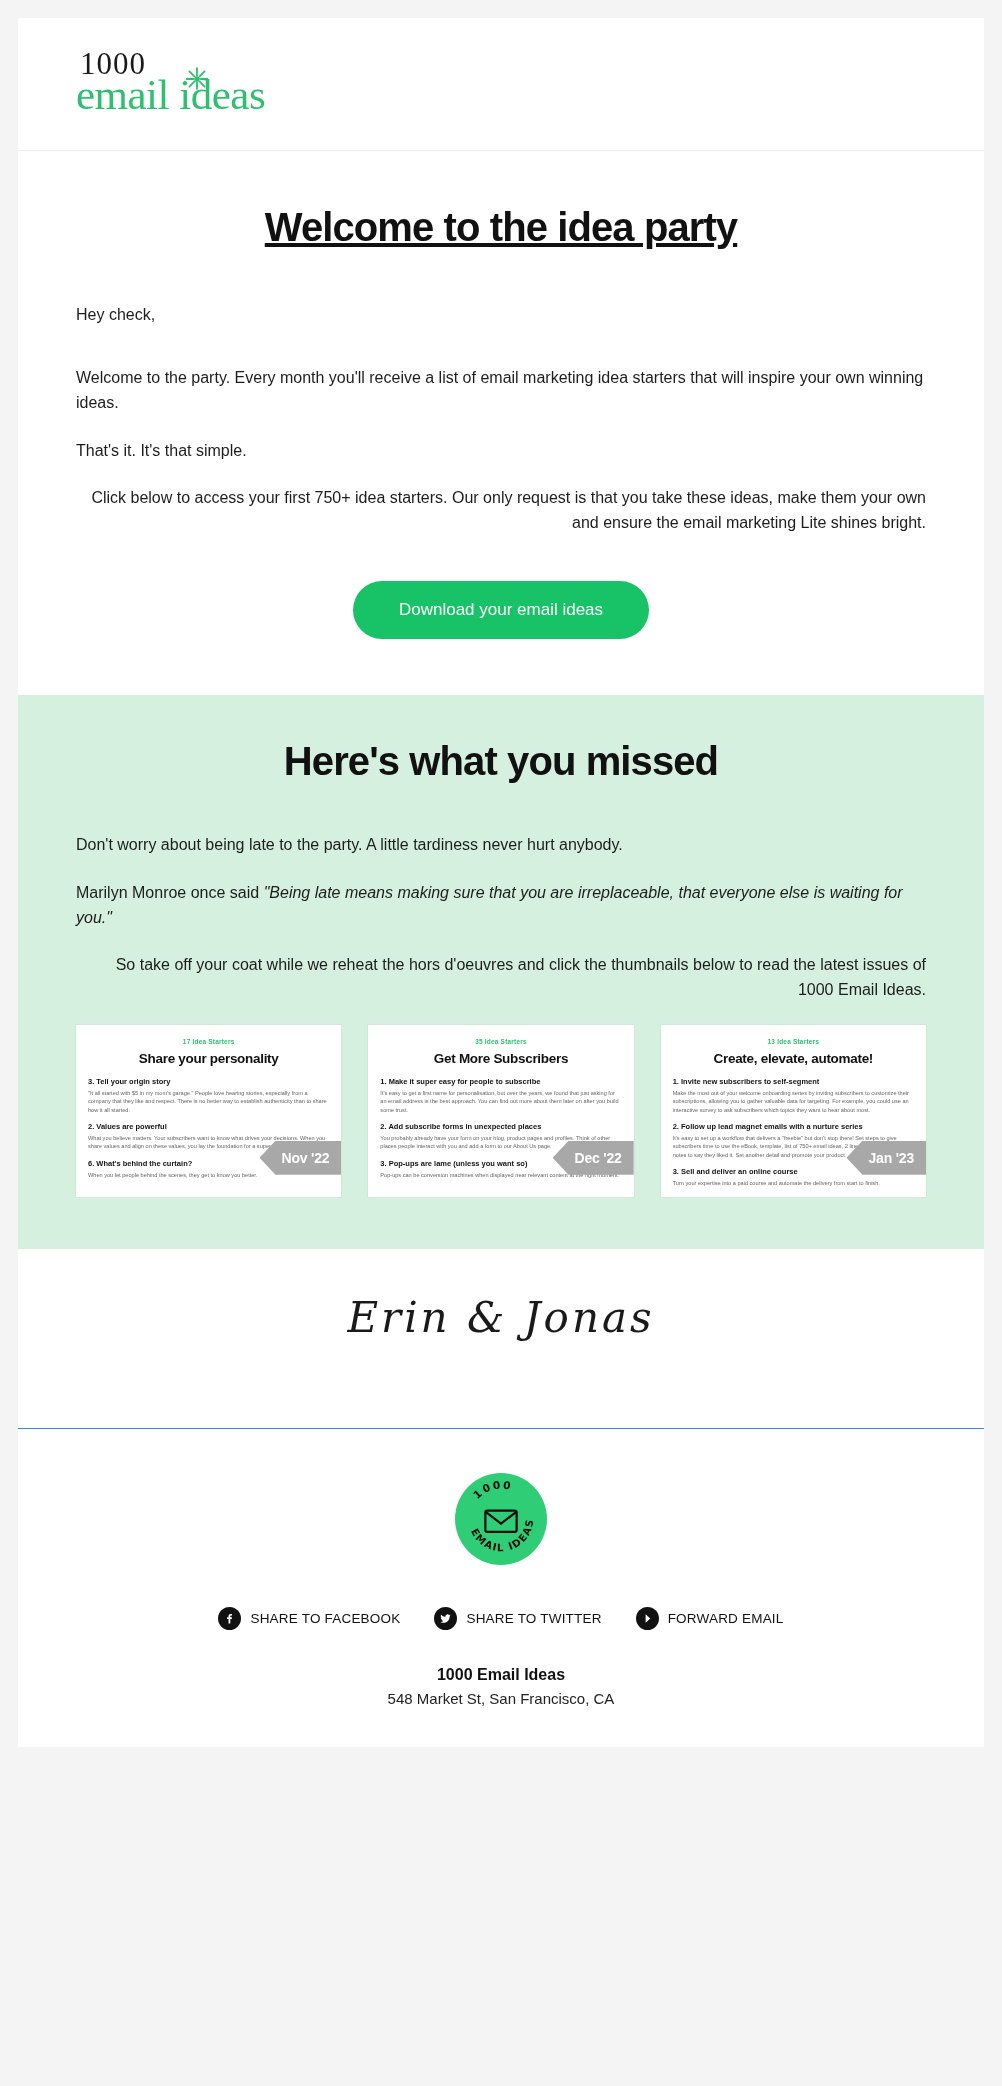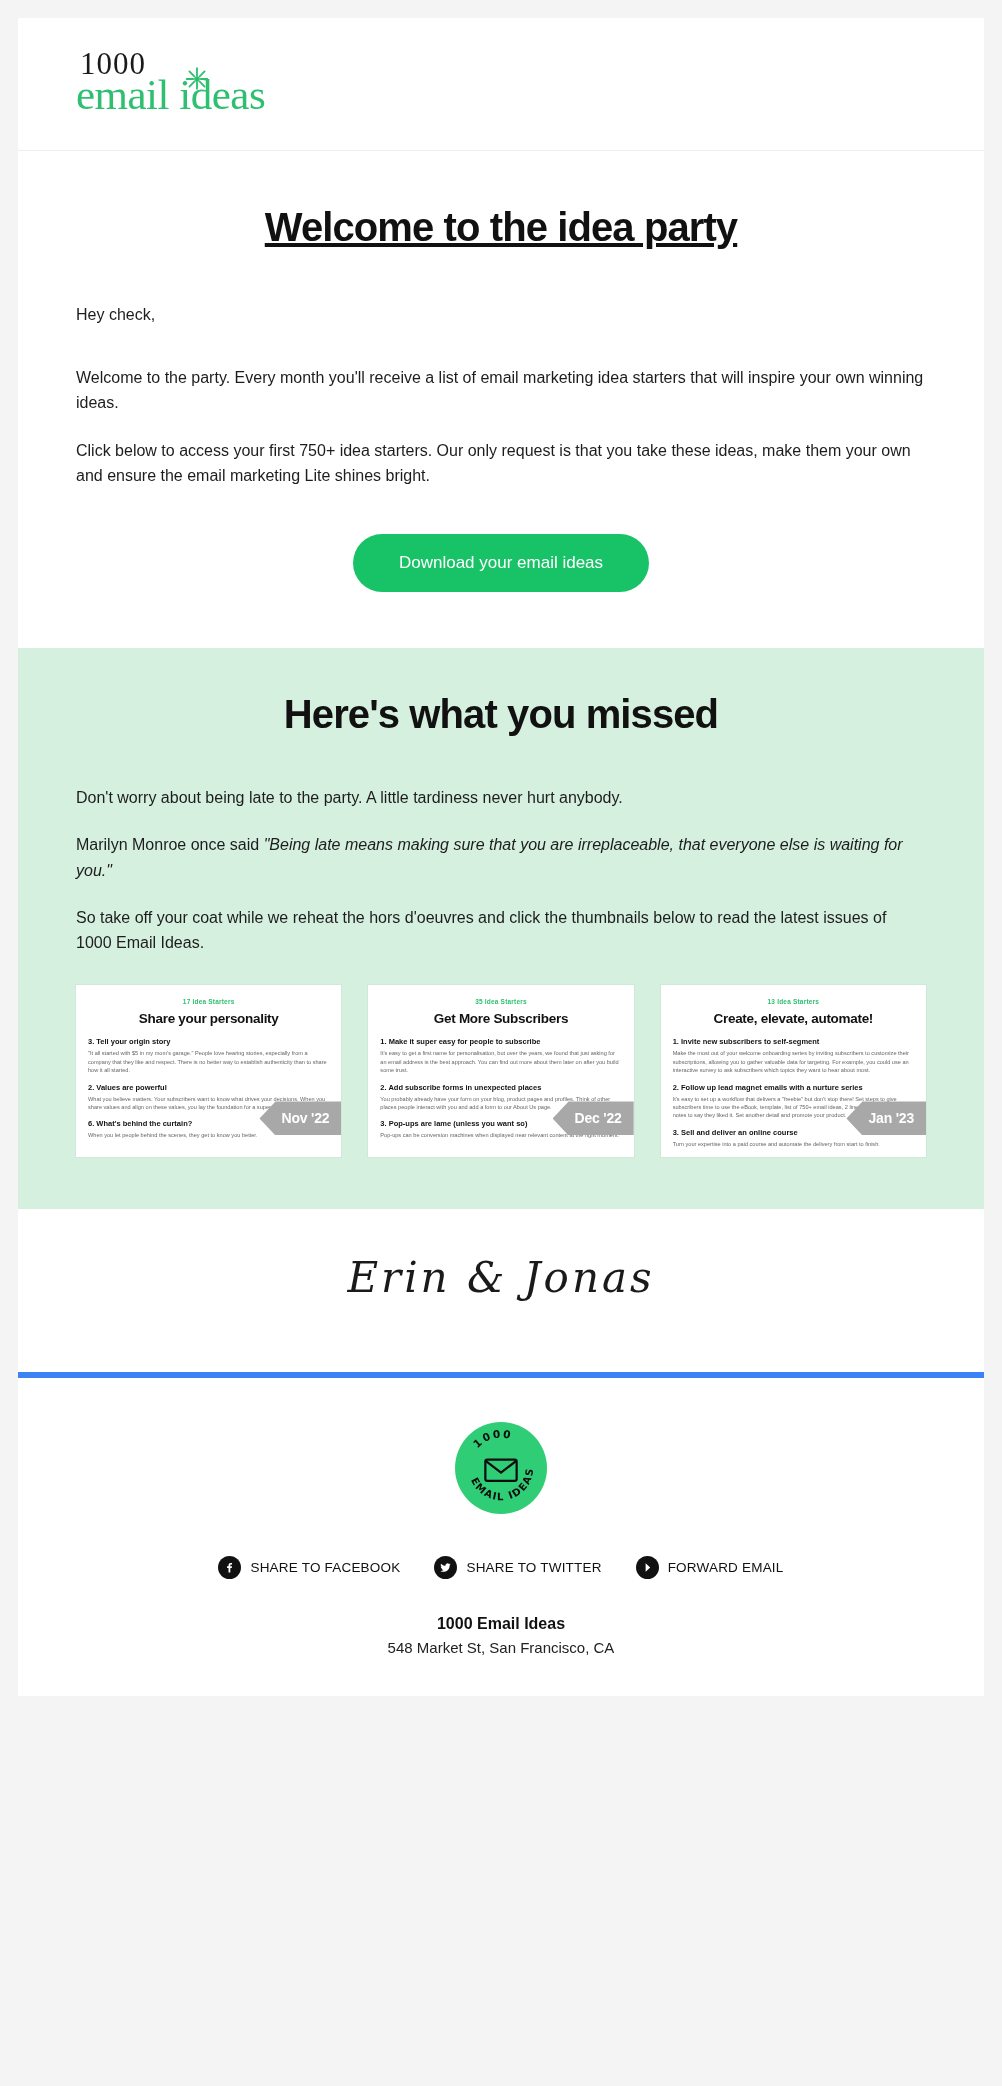--- a/index.html
+++ b/index.html
@@ -68,21 +68,21 @@
     line-height: 1.12;
     text-decoration: underline;
   }
   p.body {
     font-size: 16px;
     line-height: 1.58;
     color: #1d1d1d;
     margin: 0 0 22px 0;
   }
   p.body.greet { margin-bottom: 38px; }
-  p.body.last { margin-bottom: 0; }
+  p.body.last { margin-bottom: 0; text-align: right; }
 
   .cta-wrap { text-align: center; margin-top: 46px; }
   .cta {
     display: inline-block;
     background: #18c266;
     color: #ffffff;
     font-size: 17px;
     text-decoration: none;
     padding: 19px 46px;
     border-radius: 40px;
@@ -103,21 +103,21 @@
     text-align: center;
     color: #111111;
     margin: 12px 0 48px 0;
   }
   .missed p.body { color: #1d1d1d; }
   .missed p.body em { font-style: italic; }
 
   .cards {
     display: flex;
     gap: 27px;
-    margin-top: 30px;
+    margin-top: 22px;
   }
   .card {
     flex: 1 1 0;
     background: #ffffff;
     height: 172px;
     overflow: hidden;
     position: relative;
     padding: 13px 12px 0 12px;
     cursor: pointer;
     box-shadow: 0 0 0 1px rgba(0,0,0,0.03);
@@ -162,22 +162,22 @@
     color: #ffffff;
     font-size: 14px;
     font-weight: bold;
     letter-spacing: -0.2px;
     clip-path: polygon(16px 0, 100% 0, 100% 100%, 16px 100%, 0 50%);
   }
 
   
   .sign-block {
     background: #ffffff;
-    padding: 44px 58px 24px 58px;
-    border-bottom: 6px solid #3b82f6;
+    padding: 44px 58px 40px 58px;
+    border-bottom: 1px solid #3b82f6;
   }
   .signature {
     text-align: center;
     font-family: "DejaVu Serif", serif;
     font-style: italic;
     font-size: 42px;
     color: #1a1a1a;
     letter-spacing: 3px;
     margin-bottom: 46px;
   }
@@ -262,20 +262,21 @@
             <circle cx="12" cy="12" r="2.6"></circle>
           </svg>
         </span>
       </div>
     </div>
 
     <div class="intro">
       <h1 class="title">Welcome to the idea party</h1>
       <p class="body greet">Hey check,</p>
       <p class="body">Welcome to the party. Every month you'll receive a list of email marketing idea starters that will inspire your own winning ideas.</p>
+      <p class="body">That's it. It's that simple.</p>
       <p class="body last">Click below to access your first 750+ idea starters. Our only request is that you take these ideas, make them your own and ensure the email marketing Lite shines bright.</p>
       <div class="cta-wrap">
         <a class="cta" href="#">Download your email ideas</a>
       </div>
     </div>
 
     <div class="missed">
       <h2 class="title2">Here's what you missed</h2>
       <p class="body">Don't worry about being late to the party. A little tardiness never hurt anybody.</p>
       <p class="body"><span>Marilyn Monroe once said </span><em>"Being late means making sure that you are irreplaceable, that everyone else is waiting for you."</em></p>

